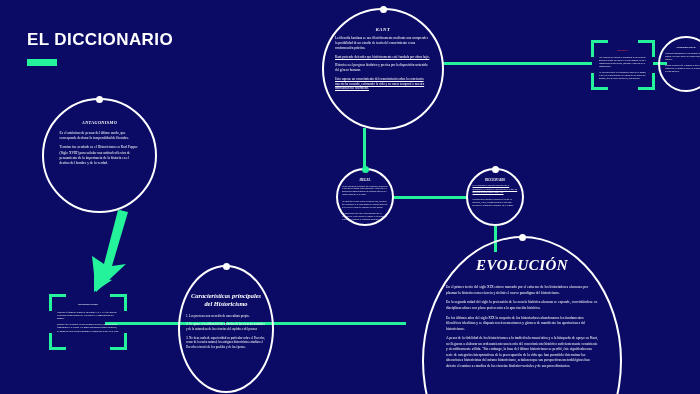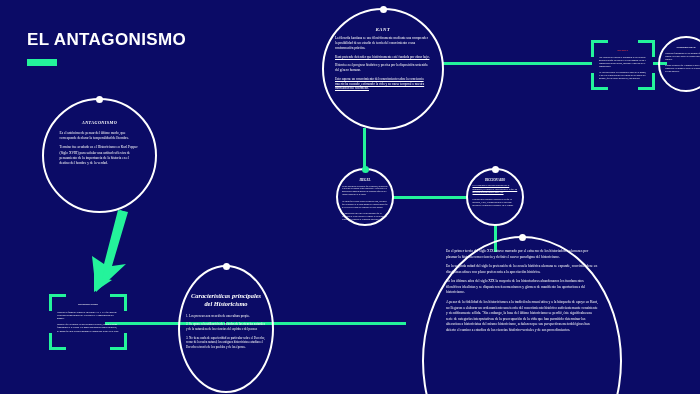--- a/index.html
+++ b/index.html
@@ -96,21 +96,21 @@
 
   
   #arrow-antagonismo{position:absolute;left:82px;top:208px;width:64px;height:88px;}
 </style>
 </head>
 <body>
 
 <div class="stage">
 
   <div id="title-block">
-    <div id="title-text">EL ANTAGONISMO</div>
+    <div id="title-text">EL DICCIONARIO</div>
     <div id="title-rule"></div>
   </div>
 
   <div class="conn" style="left:363px;top:128px;width:3px;height:42px;"></div>
   <div class="conn" style="left:443px;top:62px;width:149px;height:3px;"></div>
   <div class="conn" style="left:653px;top:62px;width:14px;height:3px;"></div>
   <div class="conn" style="left:392px;top:196px;width:76px;height:3px;"></div>
   <div class="conn" style="left:494px;top:225px;width:3px;height:27px;"></div>
   <div class="conn" style="left:105px;top:322px;width:120px;height:3px;"></div>
   <div class="conn" style="left:226px;top:322px;width:180px;height:3px;"></div>
@@ -199,20 +199,21 @@
     </div>
     <div class="bdy">
       <p>1. Los procesos son creación de una cultura propia.</p>
       <p>2. Se opone a la utilización de métodos de las ciencias naturales y de la naturaleza de las ciencias del espíritu o del pensar.</p>
       <p>3. No tiene nada de superioridad en particular sobre el Derecho, como de la razón natural; los antiguos historicistas estudian el Derecho a través de los pueblos y de las épocas.</p>
     </div>
   </div>
 
   <div class="node" id="node-evol">
     <div class="dot"></div>
+    <div class="ttl">EVOLUCIÓN</div>
     <div class="bdy">
       <p>En el primer tercio del siglo XIX estuvo marcado por el esfuerzo de los historiadores alemanes por plasmar la historia como ciencia y definir el nuevo paradigma del historicismo.</p>
       <p>En la segunda mitad del siglo la pretensión de la escuela histórica alemana se expande, convirtiéndose en disciplinas afines con pleno preferencia a la apreciación histórica.</p>
       <p>En los últimos años del siglo XIX la mayoría de los historiadores abandonaron los fundamentos filosóficos idealistas y se dispusieron fenomenismos y gérmen de manifiesto las aportaciones del historicismo.</p>
       <p>A pesar de la fidelidad de los historicismos a la tradición hermenéutica y a la búsqueda de apoyo en Kant, no llegaron a elaborar un ordenamiento una teoría del conocimiento histórico suficientemente consistente y científicamente sólida. "Sin embargo, la base del último historicismo se perdió, éste significaba una serie de categorías interpretativas de la preocupación de la vida que han permitido determinar las alteraciones historicistas del mismo historicismo, señalaron que sus perspectivas metodológicas han abierto el camino a estudios de las ciencias histórico-sociales y de sus procedimientos.</p>
     </div>
   </div>
 
 </div>
 

